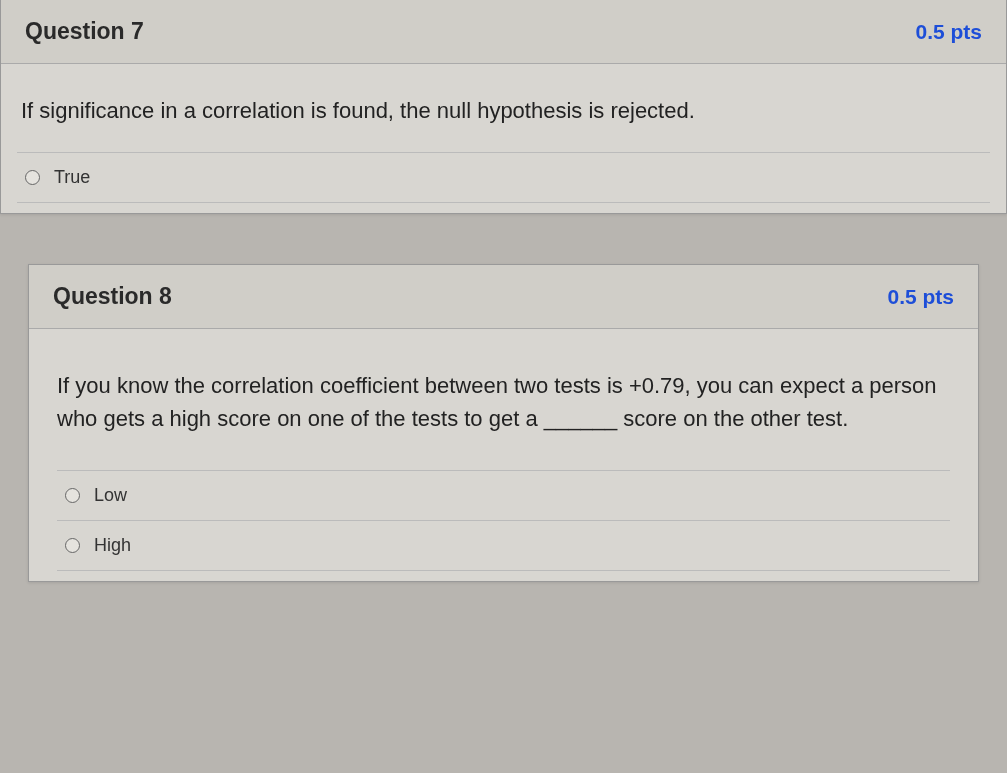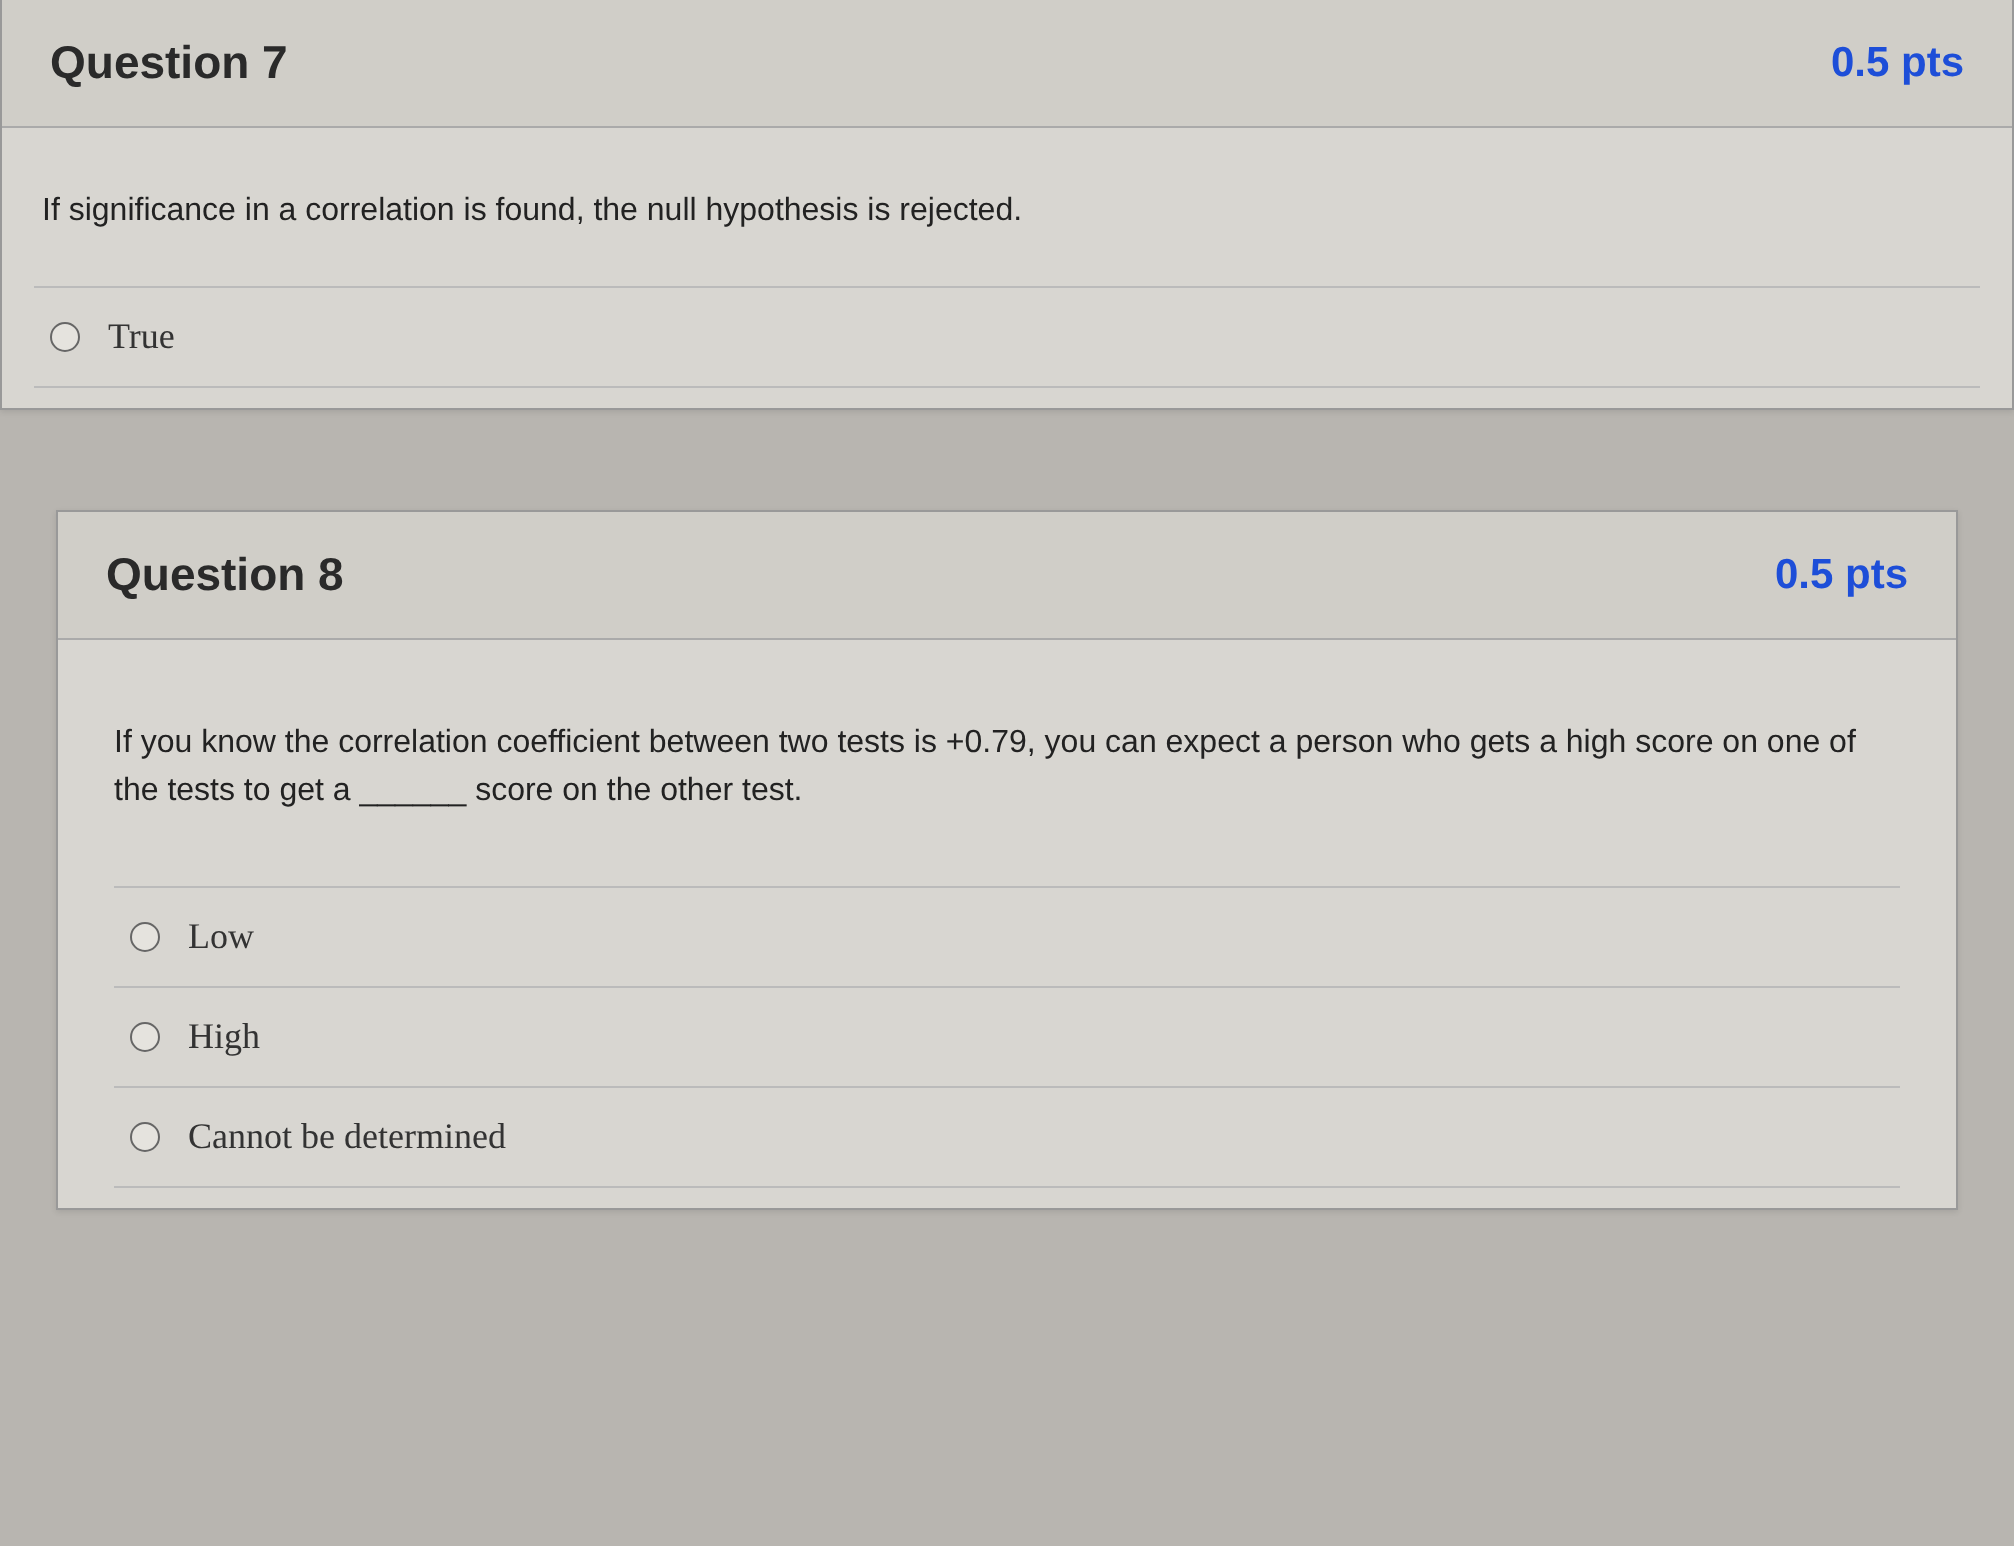--- a/index.html
+++ b/index.html
@@ -36,35 +36,34 @@
     }
     .question-pts {
       font-size: 21px;
       font-weight: 600;
       color: #1d4ed8;
     }
     .question-body {
       padding: 30px 24px 20px 24px;
     }
     .question-text {
-      font-size: 16px;
+      font-size: 22px;
       color: #222;
       line-height: 1.5;
       margin-bottom: 25px;
     }
     .options-list {
       margin: 0 0 0 0;
     }
     .option-row {
       display: flex;
       align-items: center;
       padding: 14px 8px;
       border-top: 1px solid #bbb;
       cursor: pointer;
-      font-family: Liberation Serif, serif;
     }
     .option-row:last-child {
       border-bottom: 1px solid #bbb;
     }
     .radio-circle {
       width: 15px;
       height: 15px;
       border: 1.5px solid #666;
       border-radius: 50%;
       margin-right: 14px;
@@ -124,20 +123,16 @@
       <div class="question-text">If you know the correlation coefficient between two tests is +0.79, you can expect a person who gets a high score on one of the tests to get a ______ score on the other test.</div>
       <div class="options-list">
         <div class="option-row">
           <span class="radio-circle"></span>
           <span class="option-label">Low</span>
         </div>
         <div class="option-row">
           <span class="radio-circle"></span>
           <span class="option-label">High</span>
         </div>
-        <div class="option-row">
-          <span class="radio-circle"></span>
-          <span class="option-label">Cannot be determined</span>
-        </div>
       </div>
     </div>
   </div>
 </div>
 
 </body></html>

